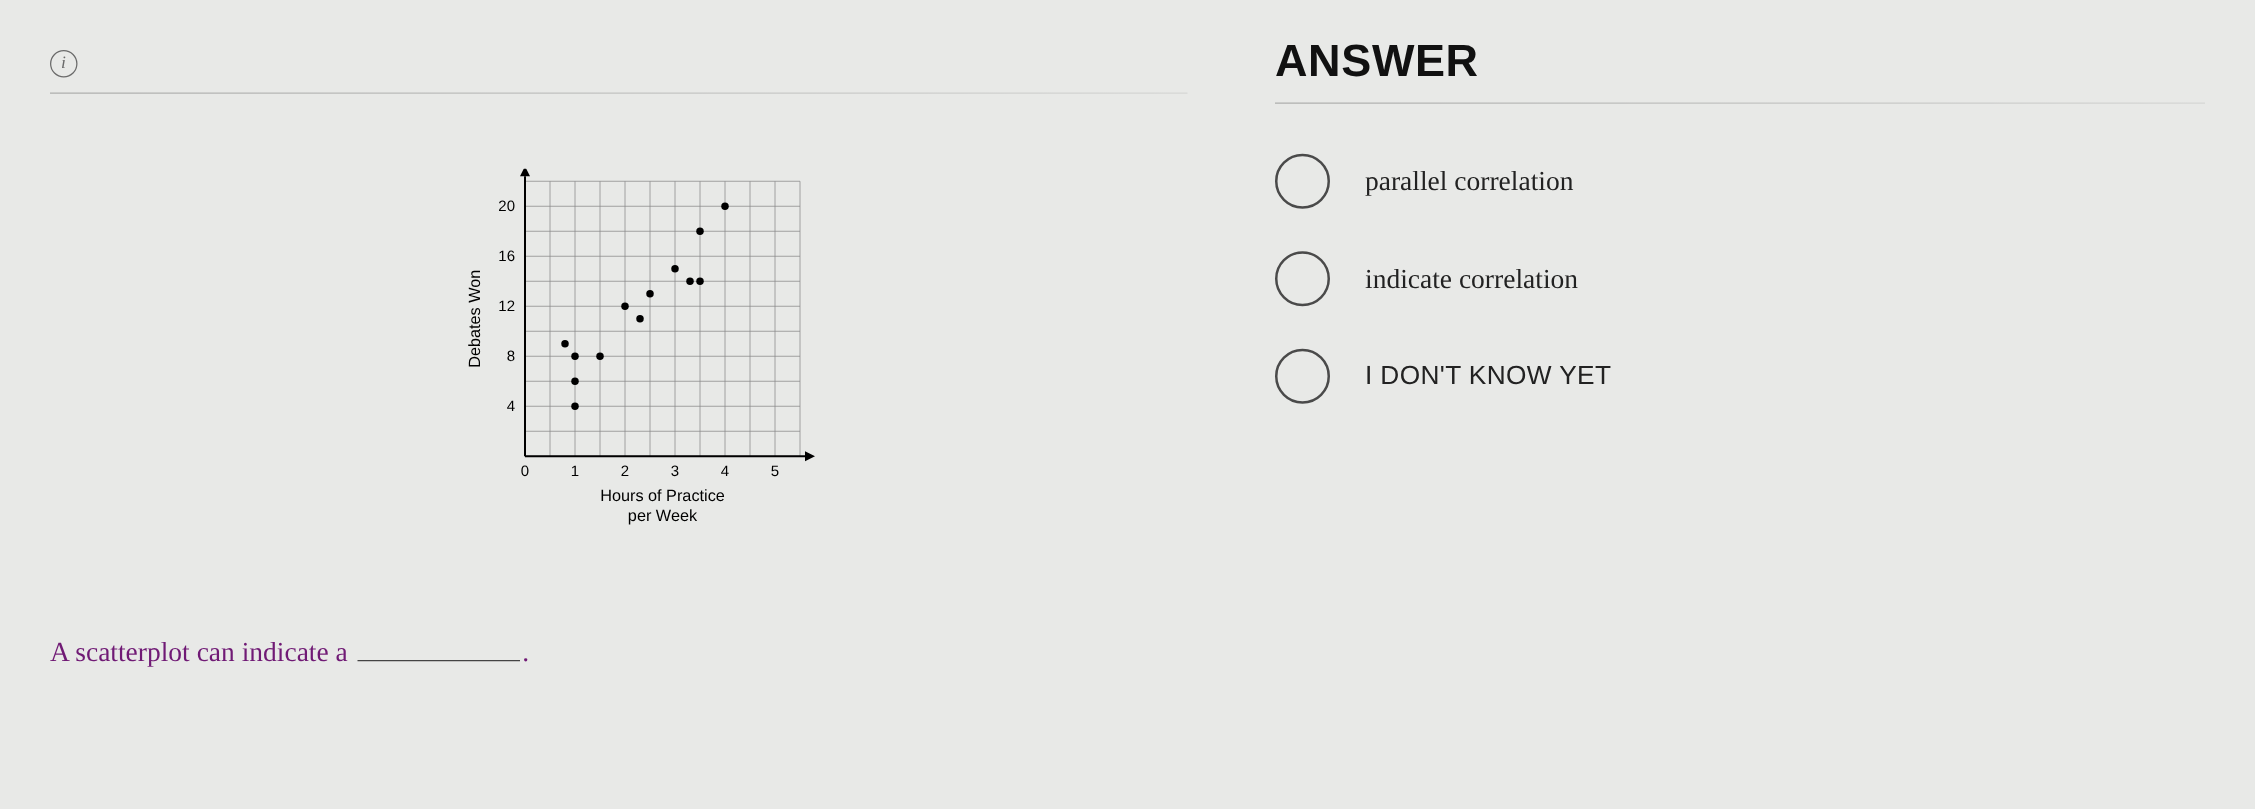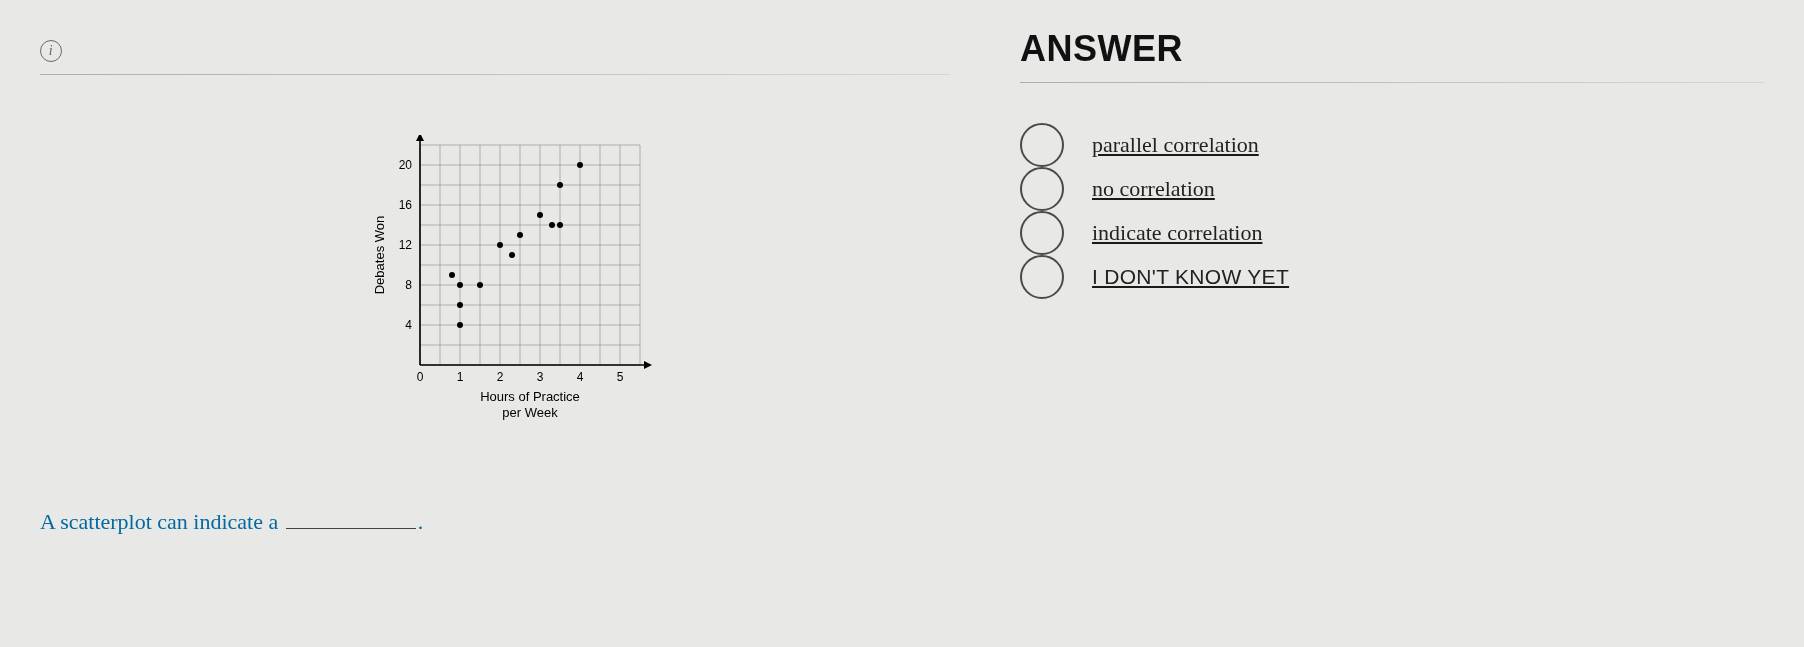--- a/index.html
+++ b/index.html
@@ -63,36 +63,36 @@
   .chart-wrap {
     position: absolute;
     left: 320px;
     top: 10px;
   }
   .prompt-line {
     position: absolute;
     left: 0;
     bottom: 10px;
     font-size: 22px;
-    color: #0369a1;
+    color: #701a75;
     margin-top: 12px;
   }
   .blank {
     display: inline-block;
     border-bottom: 1px solid #444;
     width: 130px;
     height: 1em;
     vertical-align: baseline;
     margin: 0 2px;
   }
   .answers {
     margin-top: 40px;
     display: flex;
     flex-direction: column;
-    text-decoration: underline;
+    gap: 34px;
   }
   .answer-option {
     display: flex;
     align-items: center;
     gap: 28px;
     cursor: pointer;
   }
   .radio-circle {
     width: 44px;
     height: 44px;
@@ -209,24 +209,20 @@
     </div>
     <div class="hr"></div>
 
     <div class="answers">
       <div class="answer-option">
         <div class="radio-circle"></div>
         <div class="answer-label">parallel correlation</div>
       </div>
       <div class="answer-option">
         <div class="radio-circle"></div>
-        <div class="answer-label">no correlation</div>
-      </div>
-      <div class="answer-option">
-        <div class="radio-circle"></div>
         <div class="answer-label">indicate correlation</div>
       </div>
       <div class="answer-option">
         <div class="radio-circle"></div>
         <div class="answer-label idk">I DON'T KNOW YET</div>
       </div>
     </div>
   </div>
 
 </div>

